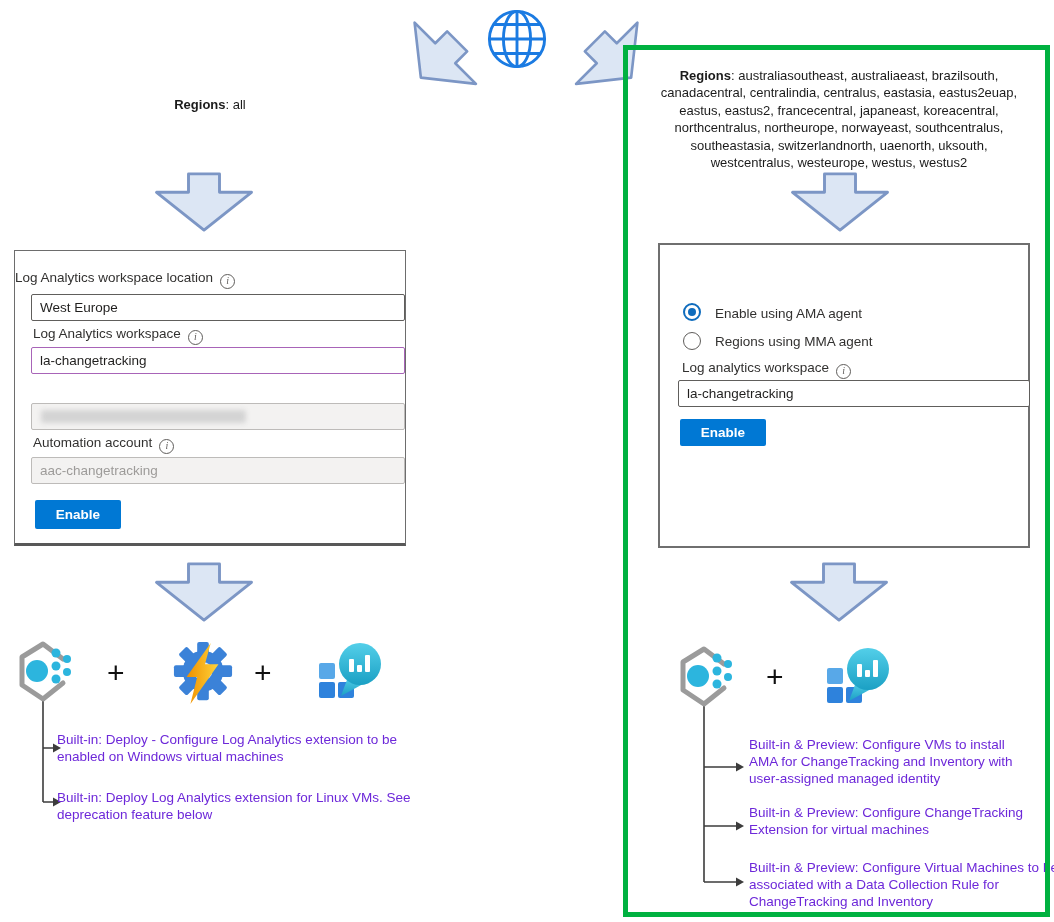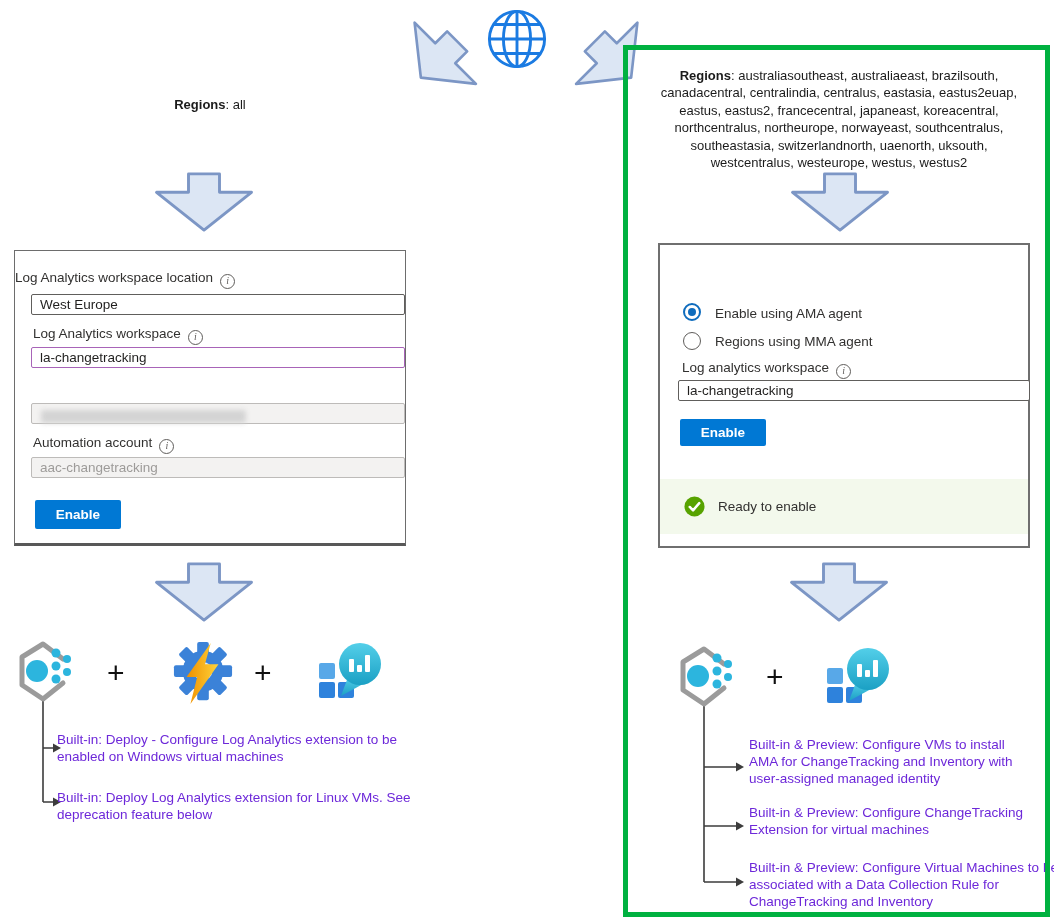--- a/index.html
+++ b/index.html
@@ -23,21 +23,21 @@
   .form-box{position:absolute;background:#fff;z-index:2;}
   .left-form{left:14px;top:250px;width:392px;height:296px;border:1px solid #6d6d6d;
              border-bottom:3px solid #585858;box-sizing:border-box;}
   .right-form{left:658px;top:243px;width:372px;height:305px;border:2px solid #6f6f6f;box-sizing:border-box;}
   .form-title{position:absolute;left:25px;top:16px;font-size:13.5px;font-weight:bold;color:#1b1a19;white-space:nowrap;}
   .f-label{position:absolute;font-size:13.5px;color:#323130;white-space:nowrap;}
   .info-icon{display:inline-block;width:13px;height:13px;border:1px solid #5f5d5b;border-radius:50%;
              font-size:10px;line-height:12px;text-align:center;color:#5f5d5b;margin-left:7px;
              vertical-align:-2px;font-family:"Liberation Serif",serif;}
   .info-icon::before{content:"i";font-style:italic;}
-  .input{position:absolute;height:21px;border:1px solid #605e5c;box-sizing:border-box;font-size:13.5px;
+  .input{position:absolute;height:27px;border:1px solid #605e5c;box-sizing:border-box;font-size:13.5px;
          color:#201f1e;padding:0 8px;font-family:inherit;background:#fff;outline:none;border-radius:2px;}
   .input.focus-purple{border:1.5px solid #a864b8;}
   .input.disabled{background:#f3f2f1;border-color:#bdbbb9;color:#9d9b99;}
   .redacted-blob{position:absolute;border-radius:3px;background:#d4d4d4;filter:blur(2.5px);z-index:3;}
   .btn{position:absolute;background:#0078d4;color:#fff;border:none;border-radius:2px;font-weight:bold;
        font-size:13.5px;font-family:inherit;cursor:pointer;}
   .radio-row{position:absolute;display:flex;align-items:center;gap:14px;font-size:13.5px;color:#323130;}
   .radio{width:18px;height:18px;border-radius:50%;box-sizing:border-box;position:relative;flex:none;background:#fff;}
   .radio.sel{border:2px solid #0f6cbd;}
   .radio.sel::after{content:"";position:absolute;left:3px;top:3px;width:8px;height:8px;border-radius:50%;background:#0f6cbd;}
@@ -134,29 +134,20 @@
       <span>Regions using MMA agent</span>
     </div>
 
     <div class="f-label" style="left:22px;top:115px;">
       <span>Log analytics workspace</span><span class="info-icon"></span>
     </div>
     <input class="input" style="left: 18px; top: 135px; width: 352px;" value="la-changetracking">
 
     <button class="btn" style="left:20px;top:174px;width:86px;height:27px;">Enable</button>
 
-    <div class="status-band">
-      <span style="display:inline-flex;">
-        <svg width="21" height="21" viewBox="0 0 22 22">
-          <circle cx="11" cy="11" r="10.5" fill="#57a300"></circle>
-          <path d="M6 11.5 L9.5 15 L16 7.5" stroke="#fff" stroke-width="2.6" fill="none" stroke-linecap="round" stroke-linejoin="round"></path>
-        </svg>
-      </span>
-      <span>Ready to enable</span>
-    </div>
   </div>
 
   <div class="arrow" style="left:153px;top:561px;">
     <svg width="102" height="62" viewBox="0 0 104 64">
         <path d="M36 3 H68 V22 H101 L52 61 L3 22 H36 Z" fill="#dce6f4" stroke="#7c96c5" stroke-width="3" stroke-linejoin="round"></path>
       </svg>
   </div>
   <div class="arrow" style="left:788px;top:561px;">
     <svg width="102" height="62" viewBox="0 0 104 64">
         <path d="M36 3 H68 V22 H101 L52 61 L3 22 H36 Z" fill="#dce6f4" stroke="#7c96c5" stroke-width="3" stroke-linejoin="round"></path>

